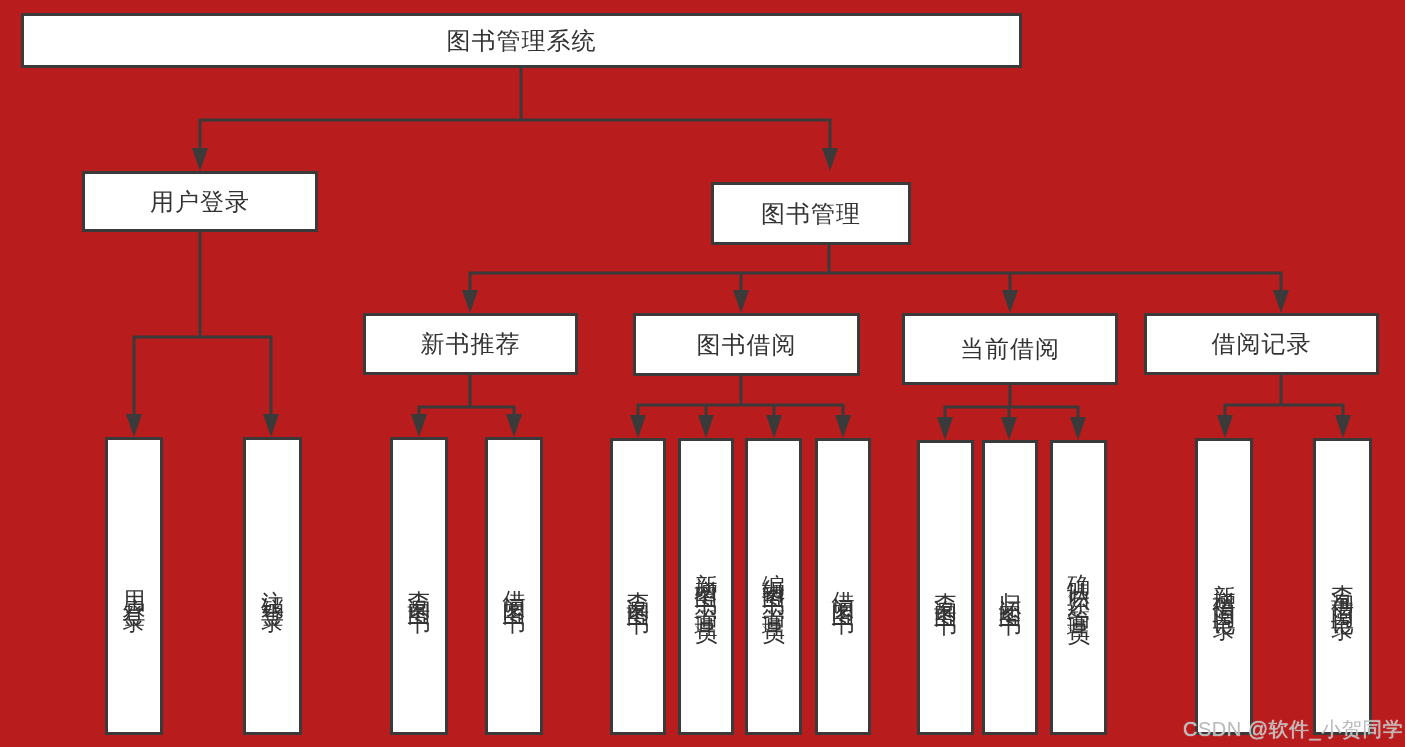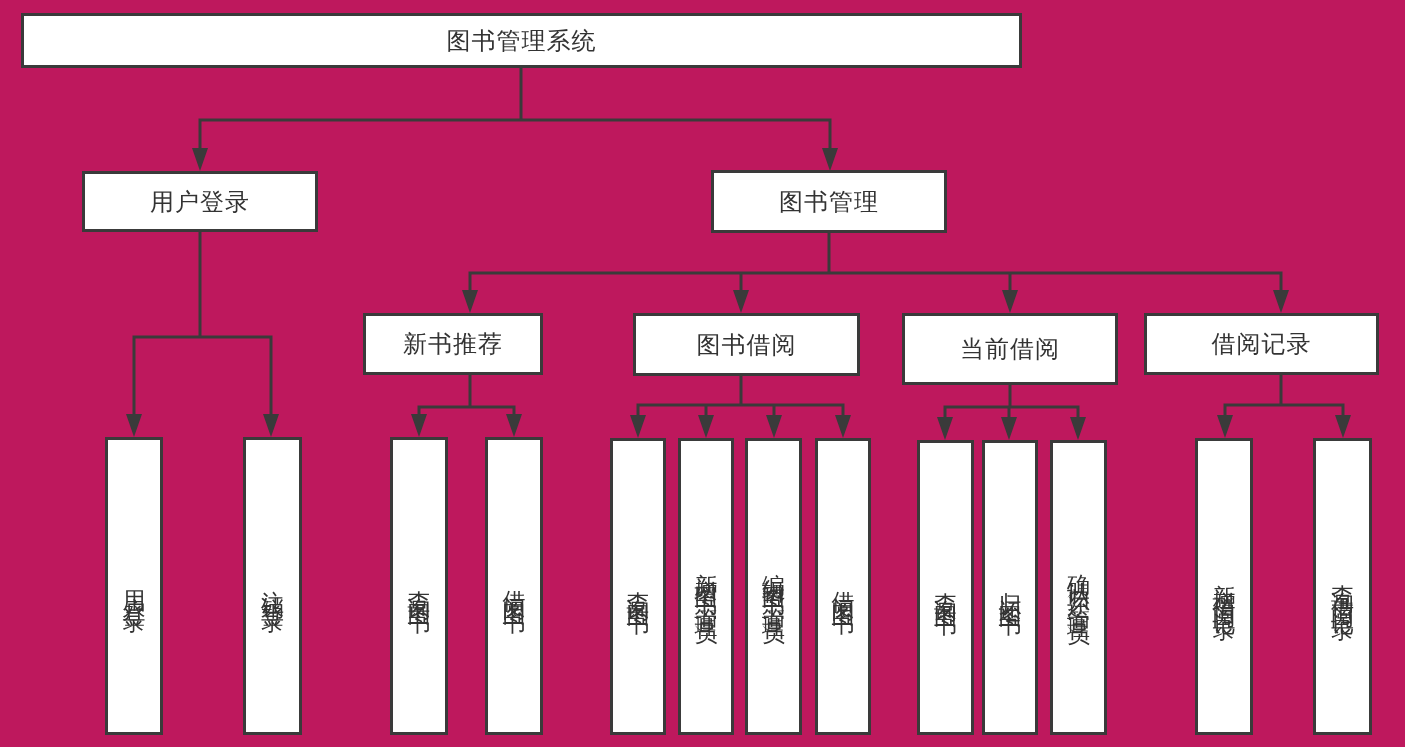--- a/index.html
+++ b/index.html
@@ -1,20 +1,20 @@
 <!DOCTYPE html>
 <html><head>
 <meta charset="utf-8">
 <style>
   html, body { margin: 0; padding: 0; background: #ffffff; }
   .canvas {
     position: relative;
     width: 1405px;
     height: 747px;
-    background: #be185d;
+    background: #b91c1c;
     font-family: "Liberation Sans", sans-serif;
     color: #333333;
     overflow: hidden;
   }
   svg.connectors {
     position: absolute;
     left: 0; top: 0;
     width: 1405px; height: 747px;
   }
   .box {
@@ -91,23 +91,23 @@
       <polygon points="1001,417 1017,417 1009,440"></polygon>
       <polygon points="1070,417 1086,417 1078,440"></polygon>
       <polygon points="1217,415 1233,415 1225,438"></polygon>
       <polygon points="1335,415 1351,415 1343,438"></polygon>
     </g>
   </svg>
 
   <div class="box hbox" style="left:21px; top:13px; width:1001px; height:55px">图书管理系统</div>
 
   <div class="box hbox" style="left:82px; top:171px; width:236px; height:61px">用户登录</div>
-  <div class="box hbox" style="left:711px; top:170px; width:236px; height:63px">图书管理</div>
+  <div class="box hbox" style="left:711px; top:182px; width:200px; height:63px">图书管理</div>
 
-  <div class="box hbox" style="left:363px; top:313px; width:180px; height:62px">新书推荐</div>
+  <div class="box hbox" style="left:363px; top:313px; width:215px; height:62px">新书推荐</div>
   <div class="box hbox" style="left:633px; top:313px; width:227px; height:63px">图书借阅</div>
   <div class="box hbox" style="left:902px; top:313px; width:216px; height:72px">当前借阅</div>
   <div class="box hbox" style="left:1144px; top:313px; width:235px; height:62px">借阅记录</div>
 
   <div class="box vbox" style="left:105px; top:437px; width:58px; height:298px">用户登录</div>
   <div class="box vbox" style="left:243px; top:437px; width:59px; height:298px">注销登录</div>
 
   <div class="box vbox" style="left:390px; top:437px; width:58px; height:298px">查询图书</div>
   <div class="box vbox" style="left:485px; top:437px; width:58px; height:298px">借阅图书</div>
 
@@ -116,14 +116,15 @@
   <div class="box vbox" style="left:745px; top:438px; width:57px; height:297px">编辑图书（管理员）</div>
   <div class="box vbox" style="left:815px; top:438px; width:56px; height:297px">借阅图书</div>
 
   <div class="box vbox" style="left:917px; top:440px; width:57px; height:295px">查询图书</div>
   <div class="box vbox" style="left:982px; top:440px; width:56px; height:295px">归还图书</div>
   <div class="box vbox" style="left:1050px; top:440px; width:57px; height:295px">确认归还（管理员）</div>
 
   <div class="box vbox" style="left:1195px; top:438px; width:58px; height:297px">新增借阅记录</div>
   <div class="box vbox" style="left:1313px; top:438px; width:59px; height:297px">查询借阅记录</div>
 
+  <div class="watermark">CSDN @软件_小贺同学</div>
 
 </div>
 
 </body></html>

